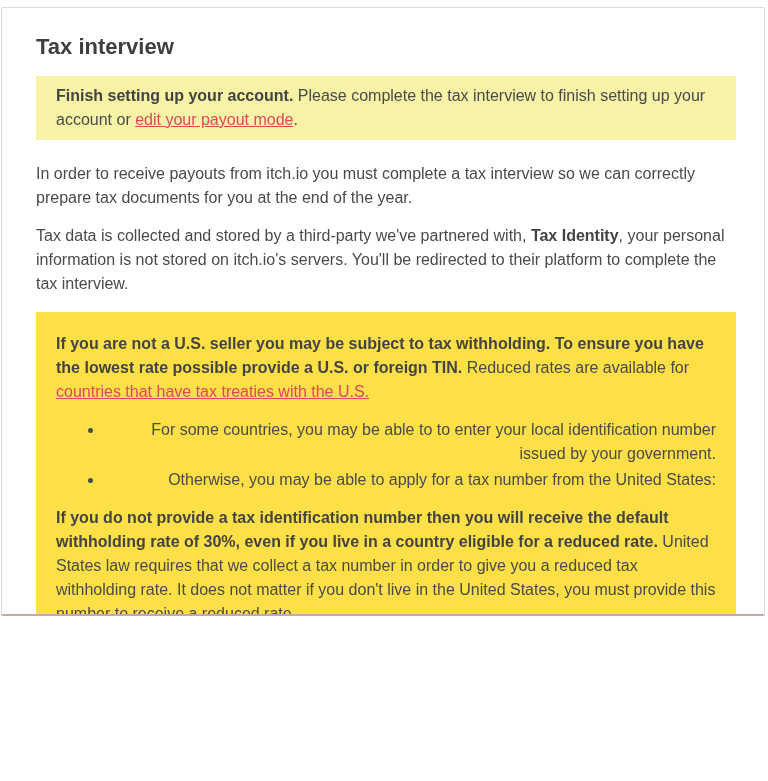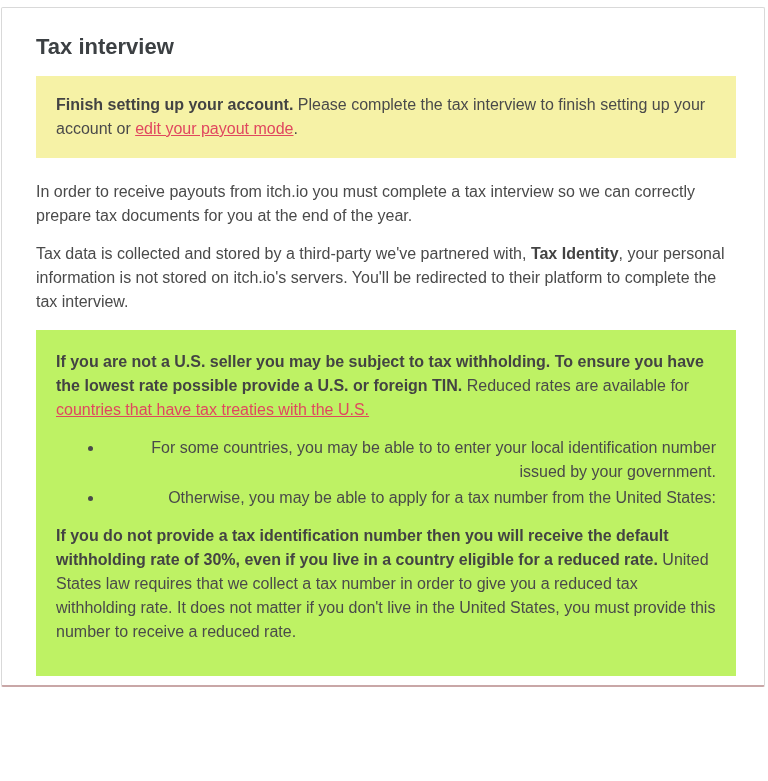--- a/index.html
+++ b/index.html
@@ -9,21 +9,21 @@
     width: 768px;
     height: 781px;
     background: #ffffff;
     font-family: "Liberation Sans", "DejaVu Sans", sans-serif;
   }
   .card {
     position: absolute;
     left: 1px;
     top: 7px;
     width: 764px;
-    height: 680px;
+    height: 609px;
     background: #ffffff;
     border: 1px solid #d9d9d9;
     border-bottom: 2px solid #c9a7a7;
     border-radius: 2px;
     overflow: hidden;
   }
   .content {
     padding: 26px 28px 0 34px;
     color: #4a4a4a;
     font-size: 16px;
@@ -31,33 +31,33 @@
   }
   h1.page-title {
     margin: 0 0 16px 0;
     font-size: 22px;
     line-height: 26px;
     font-weight: 700;
     color: #3c4043;
   }
   .alert {
     background: #f6f2a6;
-    padding: 17px 20px;
+    padding: 8px 20px;
     margin: 0 0 22px 0;
   }
   p.body-para { margin: 0 0 14px 0; }
   p.body-para.last { margin-bottom: 16px; }
   b, .bold { font-weight: 700; color: #434343; }
   a.link {
     color: #e0475f;
     text-decoration: underline;
     cursor: pointer;
   }
   .notice {
-    background: #bef264;
+    background: #fde047;
     padding: 20px 20px 18px 20px;
   }
   .notice p { margin: 0; }
   .notice p.spaced { margin: 4px 0 14px 0; }
   ul.tin-list {
     margin: 14px 0 14px 0;
     padding-left: 48px;
     text-align: right;
   }
   ul.tin-list > li { margin: 2px 0; }

